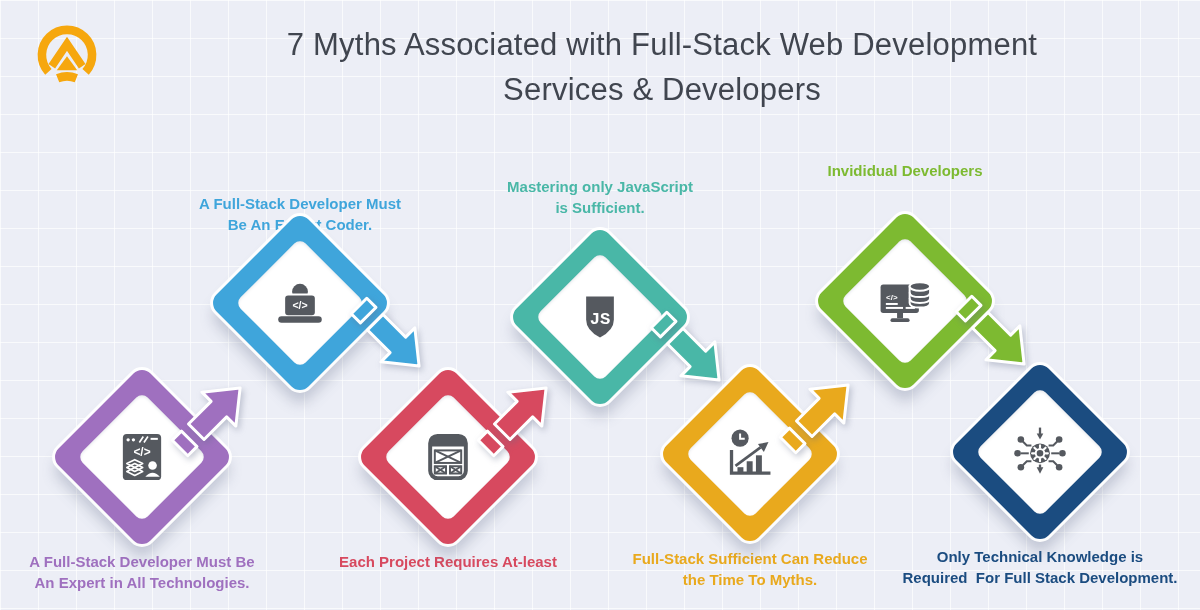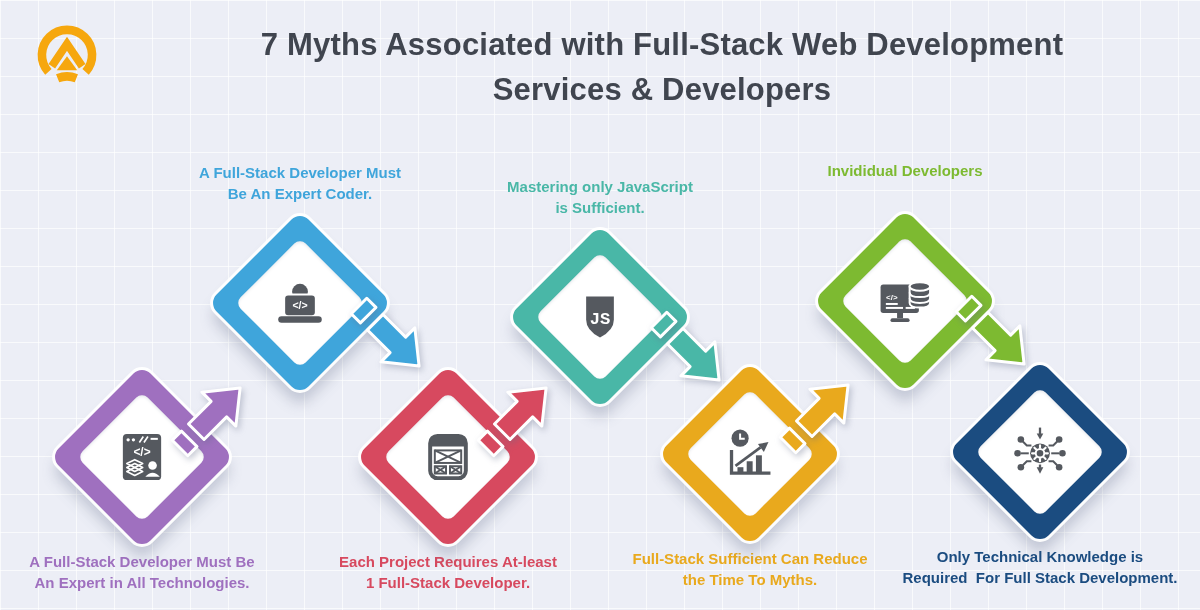--- a/index.html
+++ b/index.html
@@ -17,21 +17,21 @@
       linear-gradient(to bottom, rgba(255,255,255,.7) 1.5px, transparent 1.5px);
     background-size:38px 38px;
     overflow:hidden;
   }
 
   
   .logo { position:absolute; left:34px; top:20px; width:66px; height:70px; }
   .logo svg { width:100%; height:100%; display:block; }
   .title {
     position:absolute; left:140px; right:16px; top:22px;
-    text-align:center; font-size:31px; font-weight:bold;
+    text-align:center; font-size:31px; font-weight:normal;
     line-height:45px; letter-spacing:.2px;
   }
 
   
   .myth { position:absolute; width:130px; height:130px; }
   .m1{left:235px;top:238px} .m2{left:535px;top:252px} .m3{left:840px;top:236px}
   .m4{left:77px; top:392px} .m5{left:383px;top:392px} .m6{left:685px;top:389px} .m7{left:975px;top:387px}
 
   .diamond {
     position:absolute; inset:0; transform:rotate(45deg);
@@ -75,21 +75,21 @@
       <polygon points="50,52 65.5,73 34.5,73" fill="currentColor"></polygon>
     </svg>
   </div>
 
   <div class="title" style="color: rgb(64, 69, 79);">
     <div>7 Myths Associated with Full-Stack Web Development</div>
     <div>Services &amp; Developers</div>
   </div>
 
   <div class="myth m1">
-    <div class="label label-top" style="color: rgb(63, 165, 219);">
+    <div class="label label-top" style="color: rgb(63, 165, 219); margin-top: 31px;">
       <div class="lline">A Full-Stack Developer Must</div>
       <div class="lline">Be An Expert Coder.</div>
     </div>
     <div class="diamond" style="background-color: rgb(63, 165, 219);">
       <div class="inner">
         <span class="icon">
           <svg viewBox="0 0 100 100">
             <circle cx="50" cy="33" r="12" fill="#55595f"></circle>
             <rect x="26" y="37" width="48" height="33" rx="6" fill="#55595f" stroke="#fff" stroke-width="3"></rect>
             <text x="50" y="59" text-anchor="middle" font-size="16" font-weight="bold" fill="#fff">&lt;/&gt;</text>
@@ -192,21 +192,20 @@
       <g transform="translate(8,92) rotate(-45)" fill="currentColor" stroke="#fff" stroke-width="3" stroke-linejoin="round">
         <rect x="0" y="-11" width="13" height="22"></rect>
         <polygon points="23,-11 55,-11 55,-24 85,0 55,24 55,11 23,11"></polygon>
       </g>
     </svg>
   </div>
 
   <div class="myth m5">
     <div class="label label-bottom" style="color: rgb(215, 73, 95);">
       <div class="lline">Each Project Requires At-least</div>
-      <div class="lline">1 Full-Stack Developer.</div>
     </div>
     <div class="diamond" style="background-color: rgb(215, 73, 95);">
       <div class="inner">
         <span class="icon">
           <svg viewBox="0 0 100 100">
             <rect x="23" y="18" width="54" height="64" rx="11" fill="none" stroke="#55595f" stroke-width="6"></rect>
             <path d="M23 34 V29 Q23 18 34 18 H66 Q77 18 77 29 V34 Z" fill="#55595f"></path>
             <g fill="none" stroke="#55595f" stroke-width="3">
               <rect x="30" y="40" width="40" height="19"></rect>
               <path d="M30 40 L70 59 M70 40 L30 59"></path>

